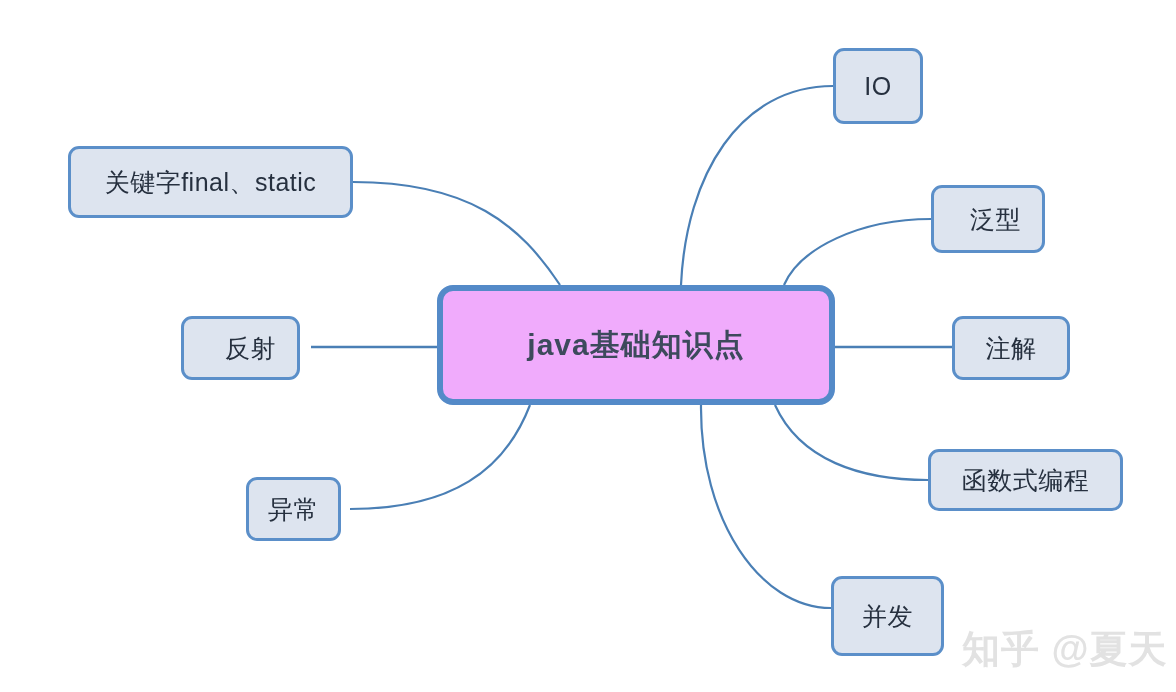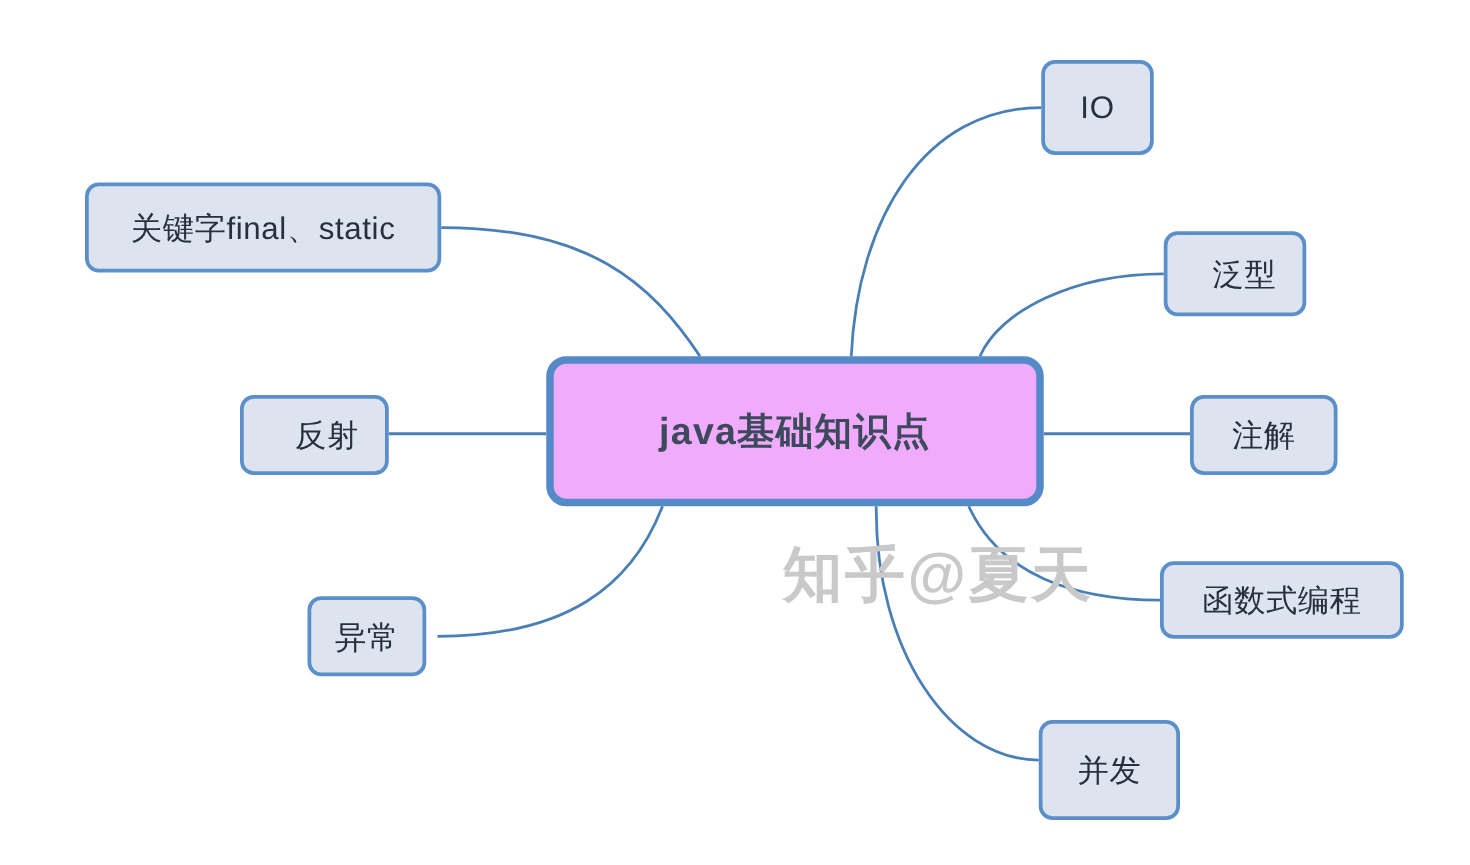--- a/index.html
+++ b/index.html
@@ -48,21 +48,21 @@
     border-color: #548ac8;
     background: #f0abfc;
     font-size: 30px;
     font-weight: bold;
     color: #3d4a5c;
     letter-spacing: 1px;
   }
   
   #node-central   { left: 437px; top: 285px; width: 398px; height: 120px; }
   #node-keyword   { left: 68px;  top: 146px; width: 285px; height: 72px;  }
-  #node-reflect   { left: 192px; top: 316px; width: 119px; height: 64px; padding-left: 20px;  }
+  #node-reflect   { left: 181px; top: 316px; width: 119px; height: 64px; padding-left: 20px;  }
   #node-exception { left: 246px; top: 477px; width: 95px; height: 64px;  }
   #node-io        { left: 833px; top: 48px;  width: 90px;  height: 76px;  }
   #node-generic   { left: 931px; top: 185px; width: 114px; height: 68px; padding-left: 15px;  }
   #node-annot     { left: 952px; top: 316px; width: 118px; height: 64px;  }
   #node-func      { left: 928px; top: 449px; width: 195px; height: 62px;  }
   #node-concur    { left: 831px; top: 576px; width: 113px; height: 80px;  }
 
   .watermark {
     position: absolute;
     white-space: nowrap;
@@ -103,22 +103,22 @@
 
     <path d="M 931 219 C 860 219 800 248 784 285" fill="none" stroke="#4a7fb5" stroke-width="2.2"></path>
 
     <path d="M 835 347 L 952 347" fill="none" stroke="#4a7fb5" stroke-width="2.4"></path>
 
     <path d="M 775 405 C 800 460 860 480 928 480" fill="none" stroke="#4a7fb5" stroke-width="2.2"></path>
 
     <path d="M 701 405 C 700 520 760 608 831 608" fill="none" stroke="#4a7fb5" stroke-width="2.2"></path>
   </svg>
 
-  <div class="watermark" id="watermark-center">知乎@夏天</div>
 
+  <div class="watermark" id="watermark-corner">知乎 @夏天</div>
 
   <div class="node central" id="node-central">java基础知识点</div>
 
   <div class="node" id="node-keyword">关键字final、static</div>
 
   <div class="node" id="node-reflect">反射</div>
 
   <div class="node" id="node-exception">异常</div>
 
   <div class="node" id="node-io">IO</div>

